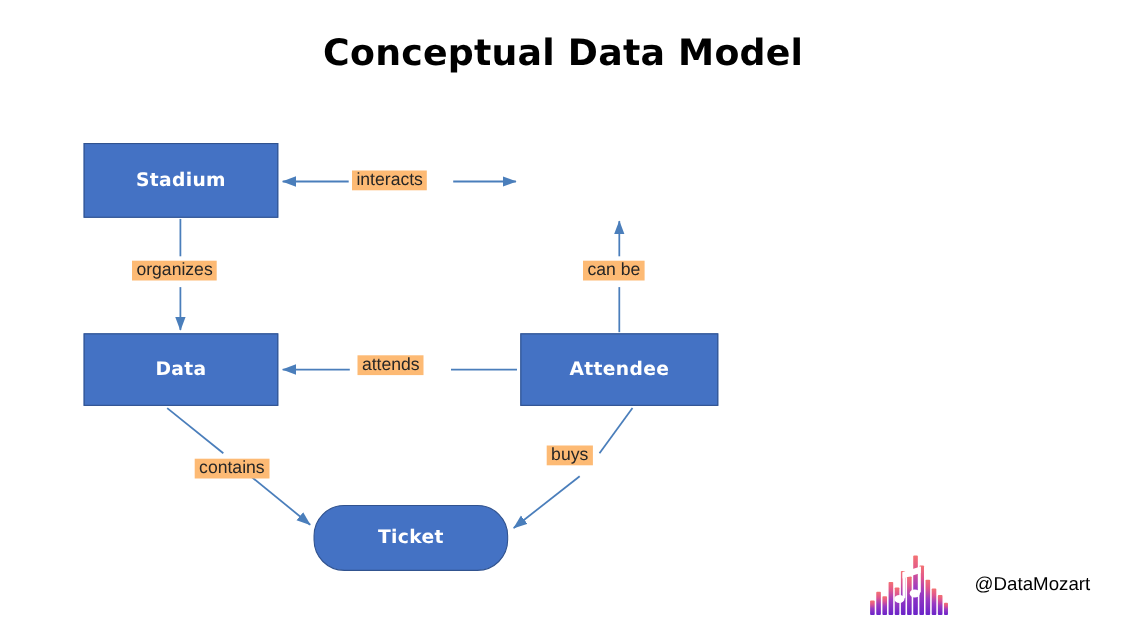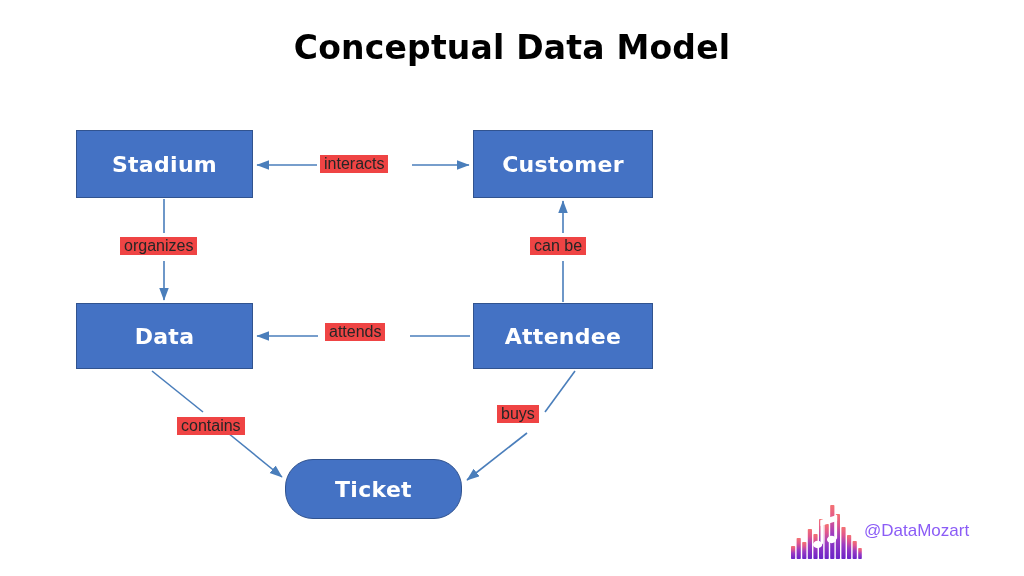--- a/index.html
+++ b/index.html
@@ -36,21 +36,21 @@
   
   .entity {
     position: absolute;
     background: #4472C4;
     border: 1px solid #31538F;
     box-sizing: border-box;
     display: flex;
     align-items: center;
     justify-content: center;
     color: #ffffff;
-    font-size: 22px;
+    font-size: 17px;
     font-weight: bold;
     font-family: "DejaVu Sans", sans-serif;
     letter-spacing: 0.3px;
   }
   #box-stadium  { left: 76px;  top: 130px; width: 177px; height: 68px; }
   #box-customer { left: 473px; top: 130px; width: 180px; height: 68px; }
   #box-event    { left: 76px;  top: 303px; width: 177px; height: 66px; }
   #box-attendee { left: 473px; top: 303px; width: 180px; height: 66px; }
   #box-ticket   { left: 285px; top: 459px; width: 177px; height: 60px; border-radius: 28px; }
 
@@ -64,21 +64,21 @@
     pointer-events: none;
   }
 
   
   .rel-label {
     position: absolute;
     font-size: 16px;
     color: #262626;
     font-family: "Liberation Sans", sans-serif;
     white-space: nowrap;
-    background: #ef4444;
+    background: #fdba74;
     padding: 0 4px;
   }
   #lbl-interacts { left: 320px; top: 155px; }
   #lbl-organizes { left: 120px; top: 237px; }
   #lbl-canbe     { left: 530px; top: 237px; }
   #lbl-attends   { left: 325px; top: 323px; }
   #lbl-contains  { left: 177px; top: 417px; }
   #lbl-buys      { left: 497px; top: 405px; }
 
   
@@ -90,23 +90,23 @@
     height: 66px;
     display: flex;
     align-items: center;
   }
   #wm-logo {
     width: 72px;
     height: 58px;
     flex: 0 0 auto;
   }
   #wm-handle {
-    margin-left: 2px;
+    margin-left: 24px;
     font-size: 17px;
-    color: #8b5cf6;
+    color: #000000;
     font-family: "Liberation Sans", sans-serif;
     white-space: nowrap;
   }
 </style>
 </head>
 <body>
 
 <div id="canvas">
 
   <div id="title">Conceptual Data Model</div>
@@ -132,23 +132,20 @@
 
     <line x1="152" y1="371" x2="203" y2="412" stroke="#4A7EBB" stroke-width="1.6"></line>
     <line x1="228" y1="433" x2="282" y2="477" stroke="#4A7EBB" stroke-width="1.6" marker-end="url(#arrowhead)"></line>
 
     <line x1="575" y1="371" x2="545" y2="412" stroke="#4A7EBB" stroke-width="1.6"></line>
     <line x1="527" y1="433" x2="467" y2="480" stroke="#4A7EBB" stroke-width="1.6" marker-end="url(#arrowhead)"></line>
   </svg>
 
   <div class="entity" id="box-stadium">
     <span>Stadium</span>
-  </div>
-  <div class="entity" id="box-customer">
-    <span>Customer</span>
   </div>
   <div class="entity" id="box-event">
     <span>Data</span>
   </div>
   <div class="entity" id="box-attendee">
     <span>Attendee</span>
   </div>
   <div class="entity" id="box-ticket">
     <span>Ticket</span>
   </div>

